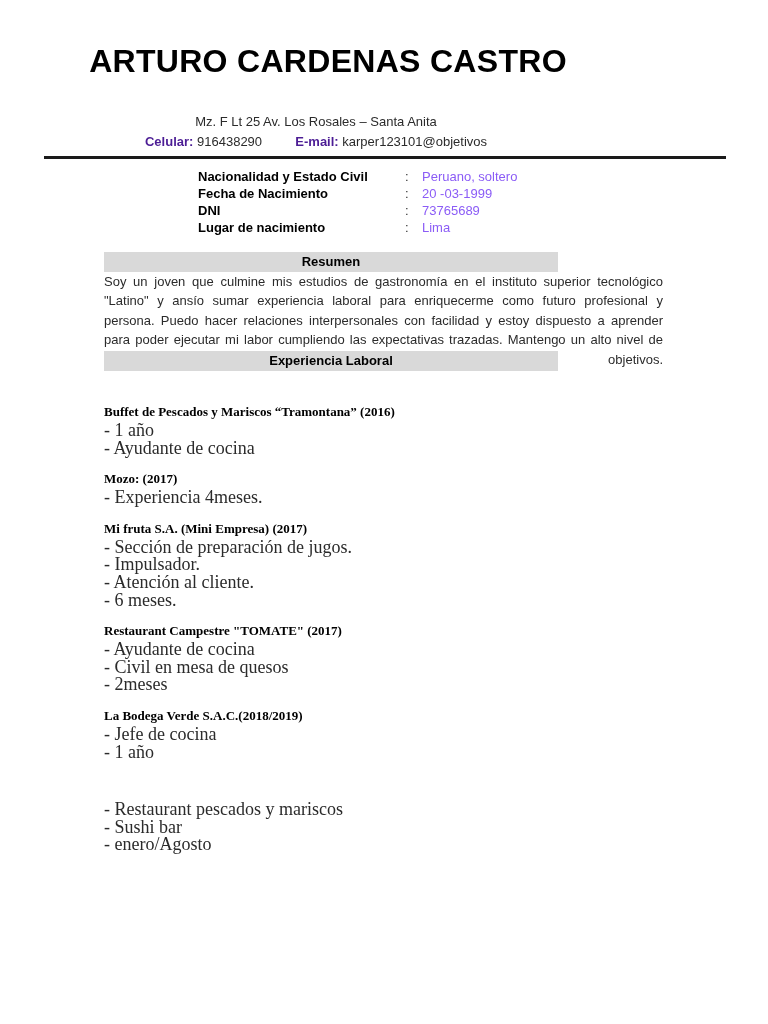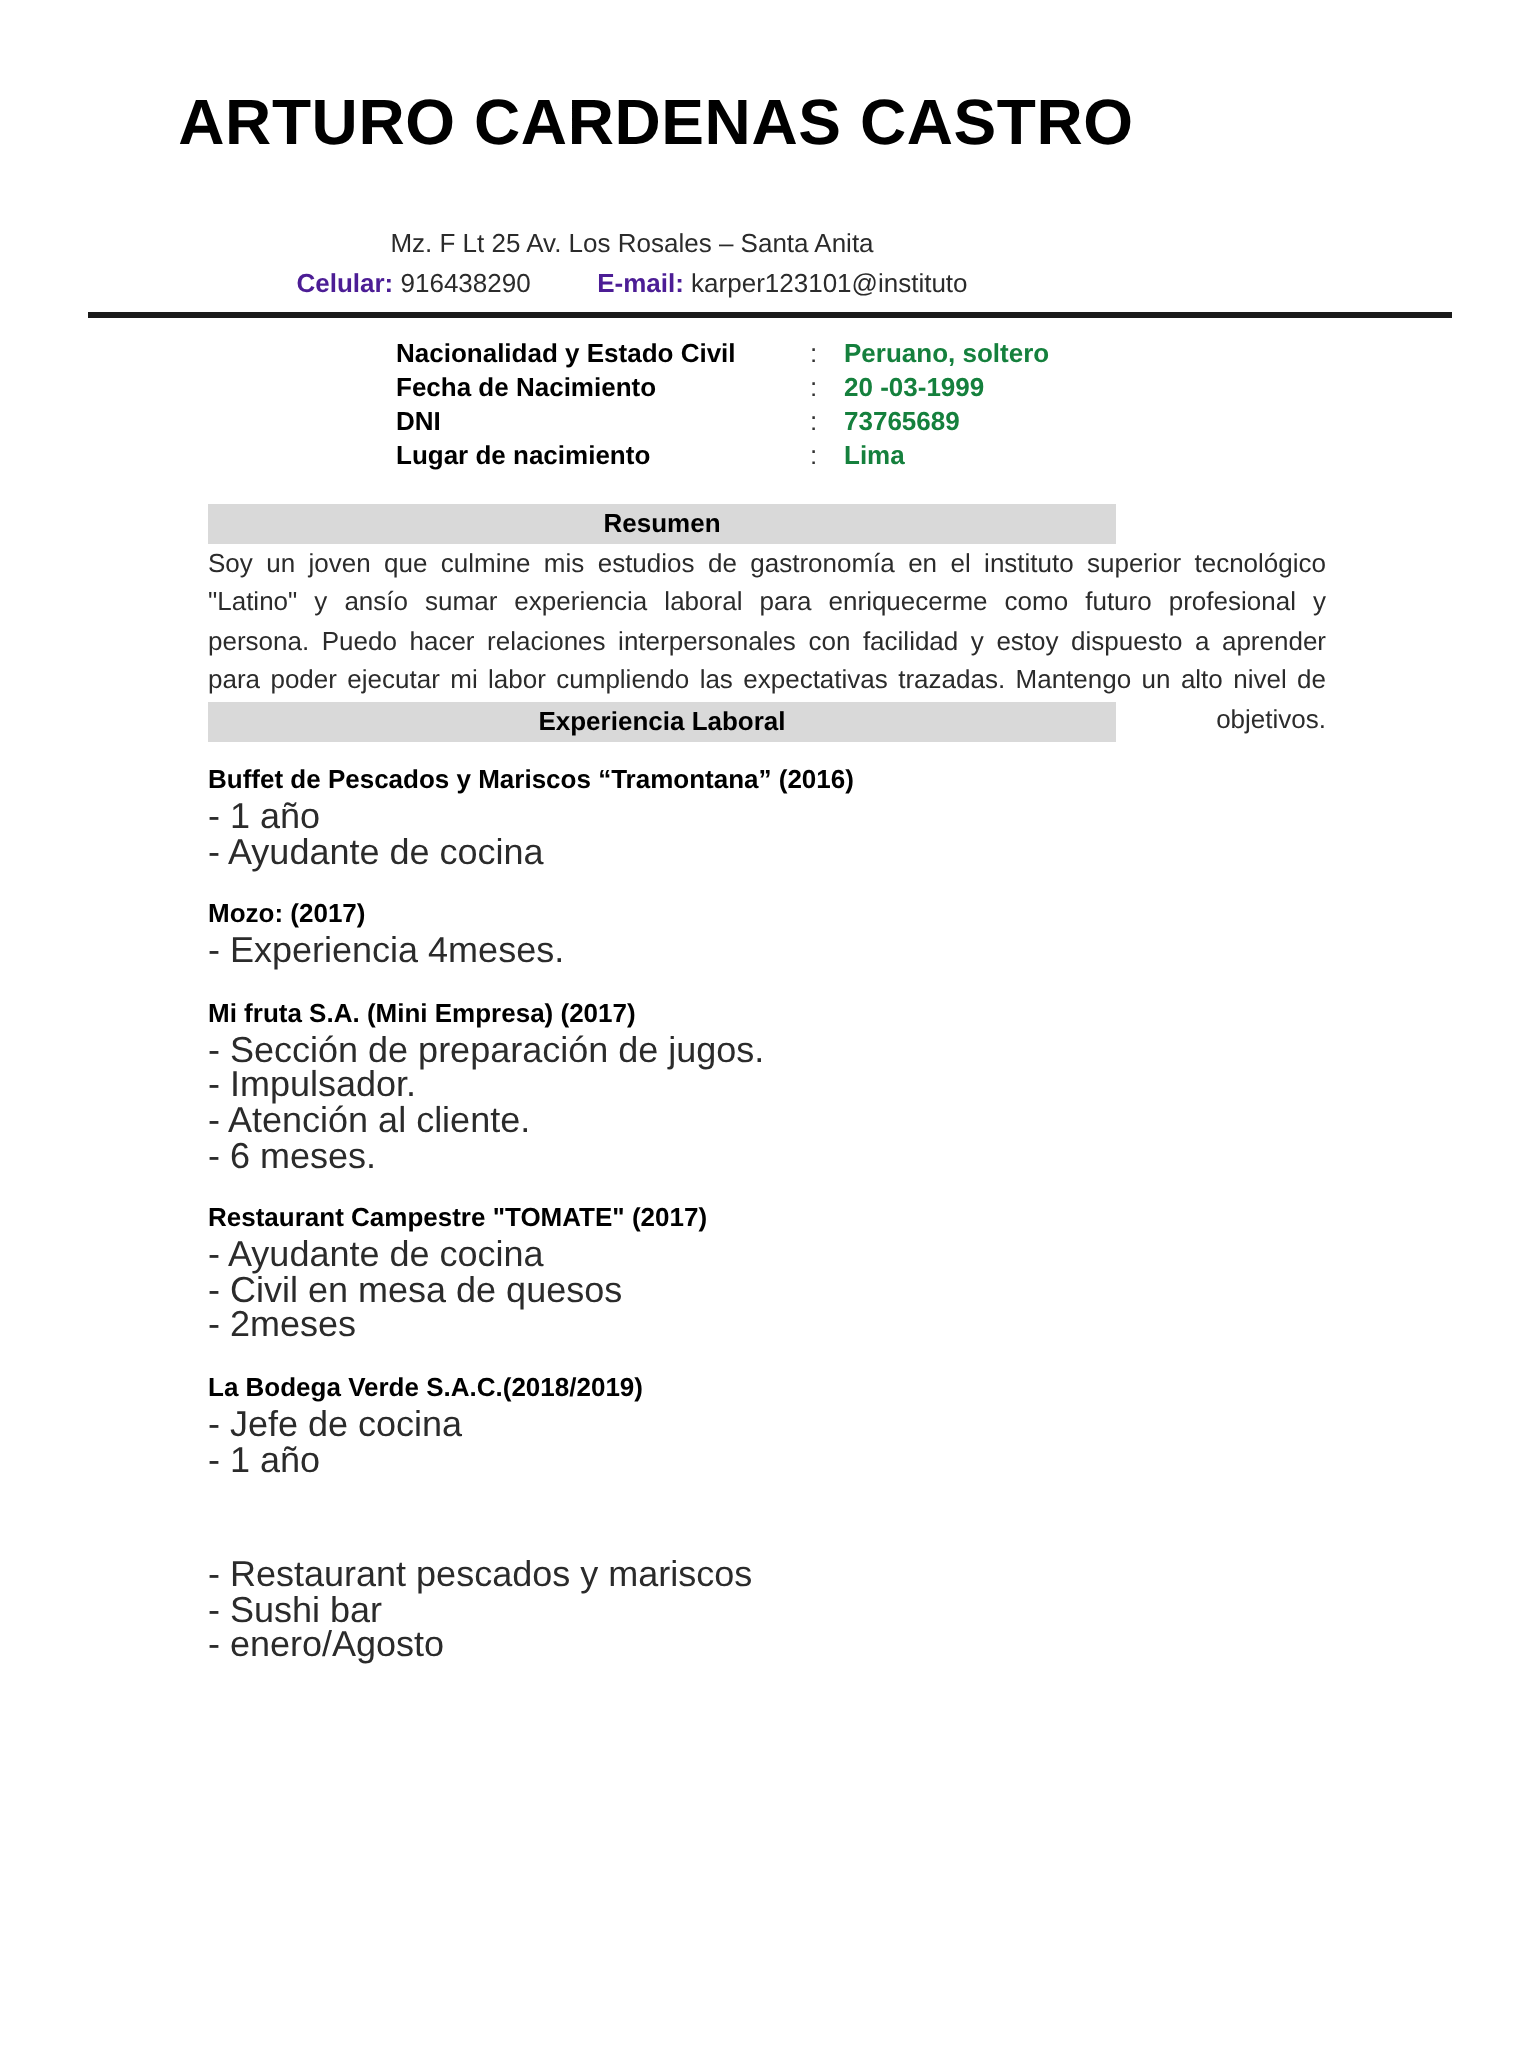--- a/index.html
+++ b/index.html
@@ -82,23 +82,22 @@
   .pt-label {
     font-weight: bold;
     padding-right: 10px;
     width: 207px;
   }
   .pt-colon {
     width: 17px;
     color: #333;
   }
   .pt-value {
-    color: #15803d;
+    color: #8b5cf6;
     padding-left: 0px;
-    font-weight: bold;
   }
 
   
   .section-bar {
     position: absolute;
     left: 104px;
     width: 454px;
     background: #d9d9d9;
     text-align: center;
     font-size: 13px;
@@ -119,22 +118,23 @@
     line-height: 19.4px;
     color: #2b2b2b;
     text-align: justify;
     text-align-last: justify;
   }
 
   
   .experience {
     position: absolute;
     left: 104px;
-    top: 381px;
+    top: 403px;
     width: 600px;
+    font-family: Liberation Serif, serif;
   }
   .job {
     margin-bottom: 13px;
   }
   .job.extra-gap {
     margin-bottom: 40px;
   }
   .job-title {
     font-size: 13px;
     font-weight: bold;
@@ -156,21 +156,21 @@
 
   <div class="name-heading">ARTURO CARDENAS CASTRO</div>
 
   <div class="contact-block">
     <div class="contact-line1">Mz. F Lt 25 Av. Los Rosales – Santa Anita</div>
     <div class="contact-line2">
       <span class="lbl">Celular:</span>
       <span>916438290</span>
       <span class="gap-span"></span>
       <span class="lbl">E-mail:</span>
-      <span>karper123101@instituto</span>
+      <span>karper123101@objetivos</span>
     </div>
   </div>
 
   <div class="hrule"></div>
 
   <table class="personal-table">
     <tbody id="personal-rows">
         <tr>
           <td class="pt-label">Nacionalidad y Estado Civil</td>
           <td class="pt-colon">:</td>

